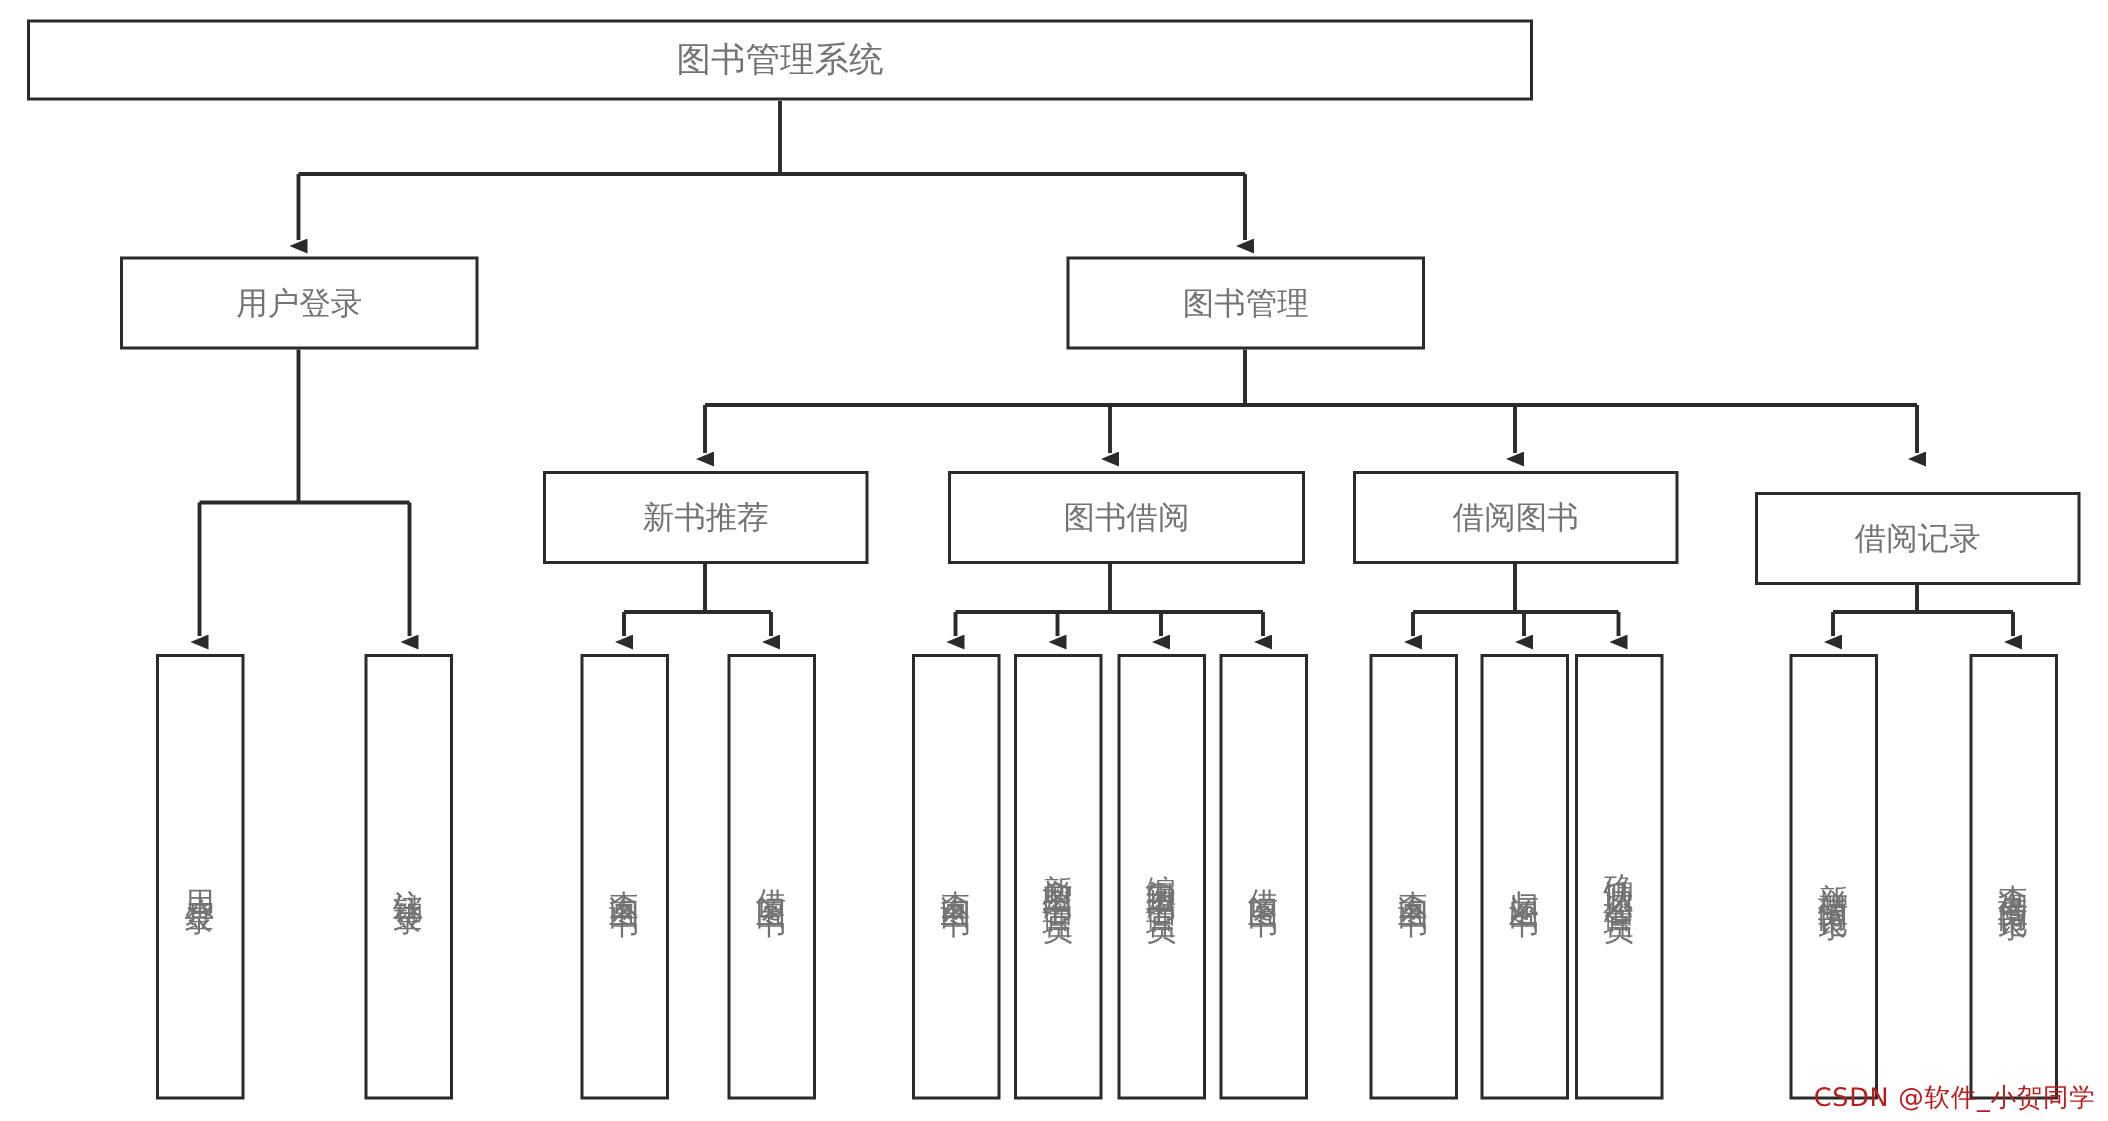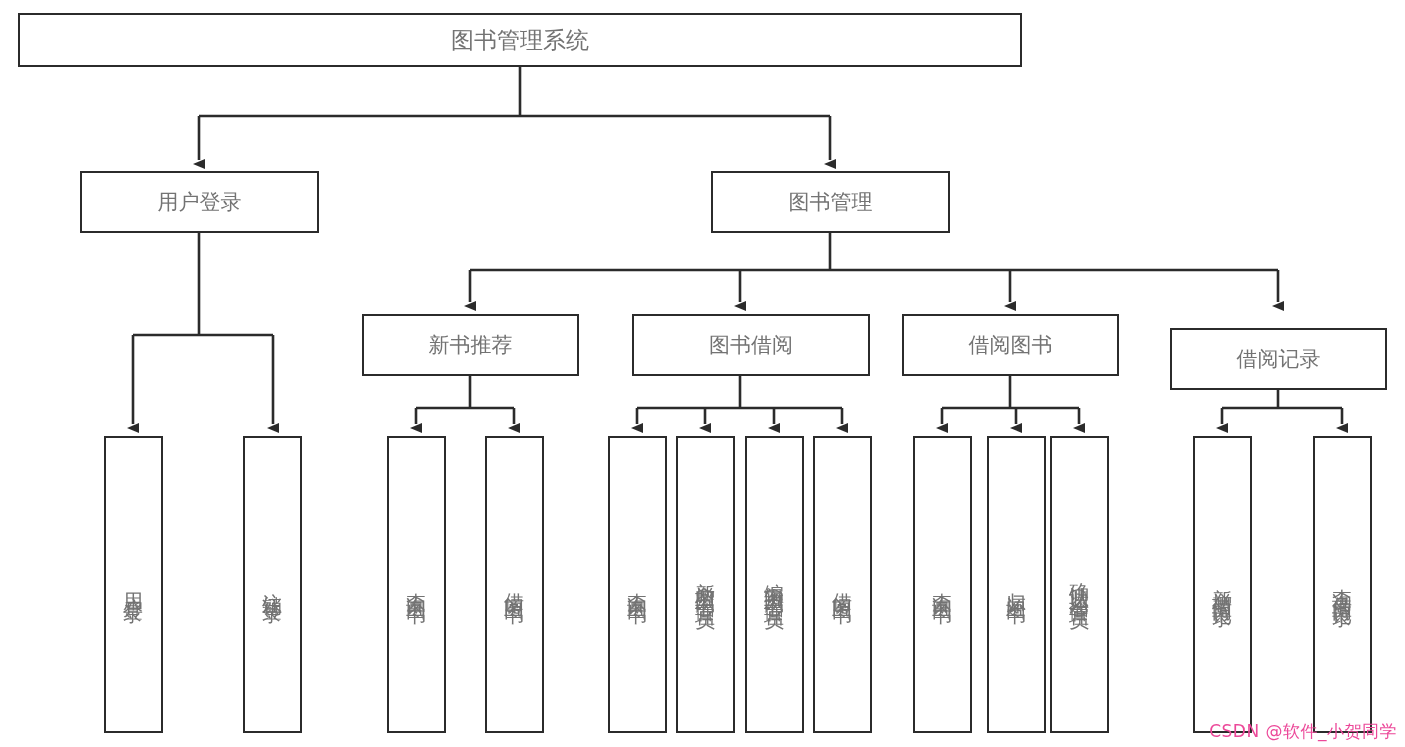--- a/index.html
+++ b/index.html
@@ -54,21 +54,21 @@
     letter-spacing: 4px;
     line-height: 1;
     white-space: nowrap;
     max-height: 100%;
   }
   .watermark {
     position: absolute;
     right: 8px;
     bottom: 4px;
     font-size: 17px;
-    color: #ec4899;
+    color: #b91c1c;
     letter-spacing: 0.5px;
     white-space: nowrap;
     pointer-events: none;
   }
 </style>
 </head>
 <body>
 
 <div id="canvas">
 

